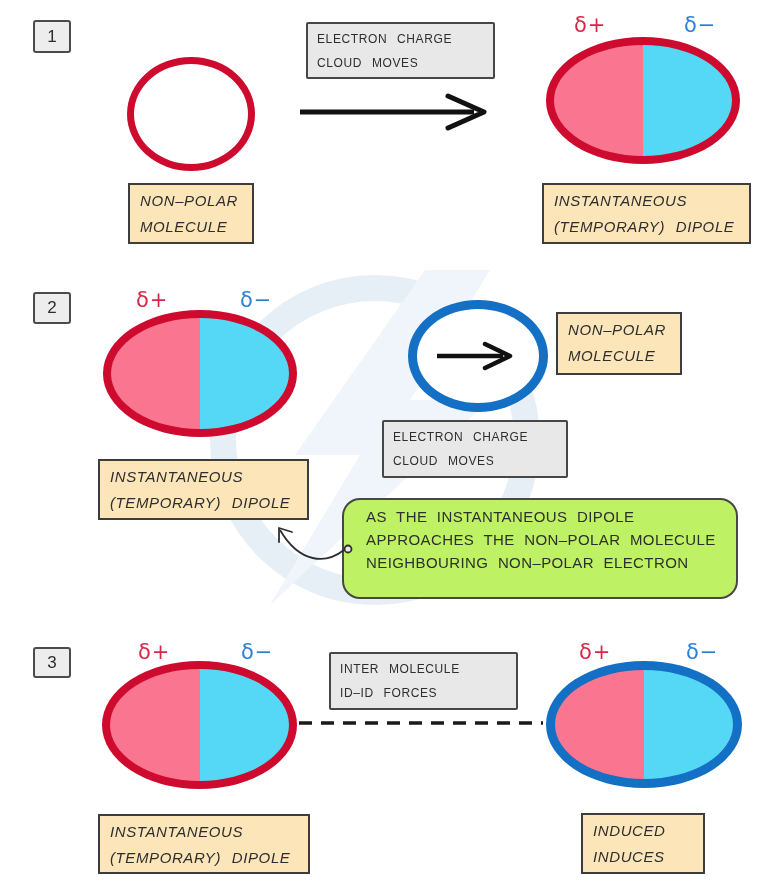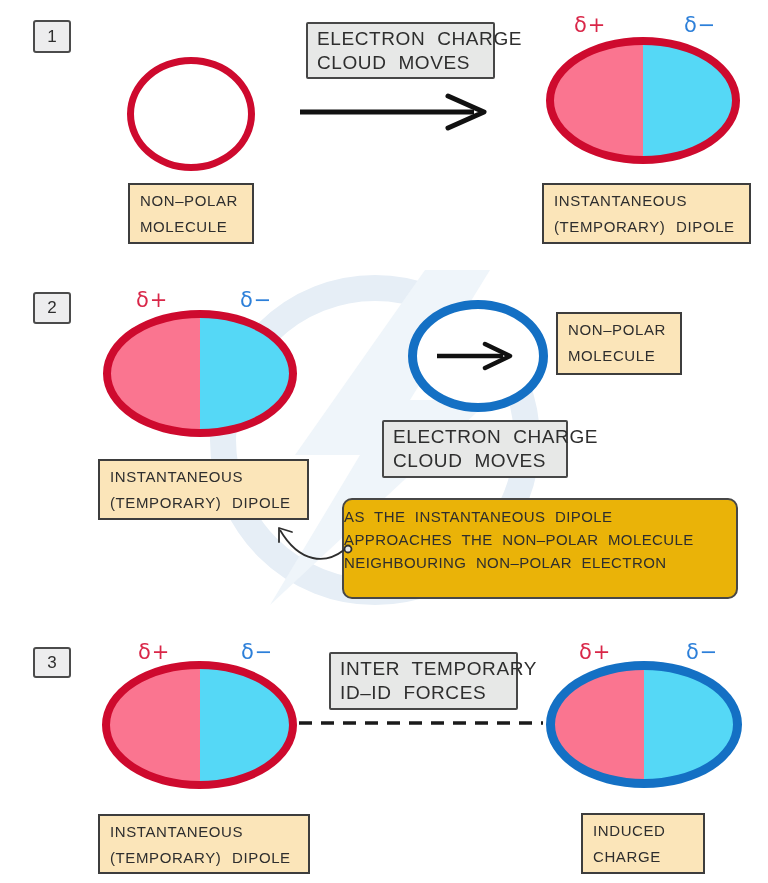--- a/index.html
+++ b/index.html
@@ -8,31 +8,31 @@
     font-family:"Liberation Sans","DejaVu Sans",sans-serif;color:#2e2e2e;
   }
   .abs{position:absolute;box-sizing:border-box;}
   .numbox{
     background:#ededee;border:2px solid #4b4b4b;border-radius:3px;
     display:flex;align-items:center;justify-content:center;
     font-size:17px;color:#2e2e2e;z-index:2;
   }
   .graybox{
     background:#e7e8e7;border:2px solid #474747;border-radius:2px;
-    padding:3px 9px;font-size:19px;line-height:24px;
+    padding:3px 9px;font-size:12px;line-height:24px;
     letter-spacing:.6px;word-spacing:6px;z-index:2;
   }
   .creambox{
     background:#fbe5b9;border:2px solid #3d3d3d;
     padding:3px 10px;font-size:15px;line-height:26px;
-    letter-spacing:.6px;word-spacing:6px;z-index:2;
+    letter-spacing:.6px;word-spacing:6px;z-index:2;font-style:italic;
   }
   .notebox{
-    background:#eab308;border:2px solid #474747;border-radius:10px;
-    padding:5px 0;font-size:15px;line-height:23px;
+    background:#bef264;border:2px solid #474747;border-radius:18px;
+    padding:5px 22px;font-size:15px;line-height:23px;
     letter-spacing:.4px;word-spacing:5px;z-index:2;
   }
   .box-line{white-space:nowrap;}
   .molecule{border-radius:50%;z-index:2;}
   .red-outline{border:8px solid #ce0a2e;}
   .red-outline-thin{border:7px solid #ce0a2e;}
   .blue-outline{border:9px solid #1470c4;}
   .white-fill{background:#ffffff;}
   .dipole-fill{background:linear-gradient(90deg,#fa7590 0%,#fa7590 50%,#55d8f6 50%,#55d8f6 100%);}
   .delta{font-size:21px;letter-spacing:1px;z-index:2;font-family:"DejaVu Sans",sans-serif;}
@@ -132,32 +132,32 @@
   <div class="abs delta dplus" style="left:138px;top:640px;">δ+</div>
   <div class="abs delta dminus" style="left:241px;top:640px;">δ−</div>
 
   <div class="abs molecule red-outline dipole-fill" style="left:102px;top:661px;width:195px;height:128px;"></div>
 
   <svg class="abs" style="left:297px;top:717px;" width="248" height="12" viewBox="0 0 248 12">
     <line x1="2" y1="6" x2="246" y2="6" stroke="#1a1a1a" stroke-width="3.6" stroke-dasharray="13 9"></line>
   </svg>
 
   <div class="abs graybox" style="left:329px;top:652px;width:189px;height:58px;">
-    <div class="box-line">INTER TEMPORARY</div>
+    <div class="box-line">INTER MOLECULE</div>
     <div class="box-line">ID–ID FORCES</div>
   </div>
 
   <div class="abs delta dplus" style="left:579px;top:640px;">δ+</div>
   <div class="abs delta dminus" style="left:686px;top:640px;">δ−</div>
 
   <div class="abs molecule blue-outline dipole-fill" style="left:546px;top:661px;width:196px;height:127px;"></div>
 
   <div class="abs creambox" style="left:98px;top:814px;width:212px;height:60px;">
     <div class="box-line">INSTANTANEOUS</div>
     <div class="box-line">(TEMPORARY) DIPOLE</div>
   </div>
 
   <div class="abs creambox" style="left:581px;top:813px;width:124px;height:61px;">
     <div class="box-line">INDUCED</div>
-    <div class="box-line">CHARGE</div>
+    <div class="box-line">INDUCES</div>
   </div>
 
 </div>
 
 </body></html>

